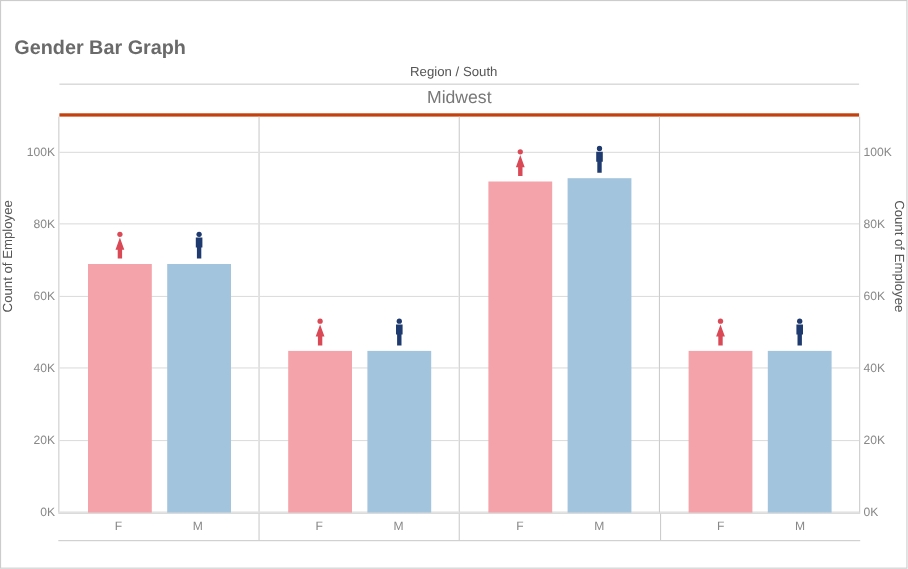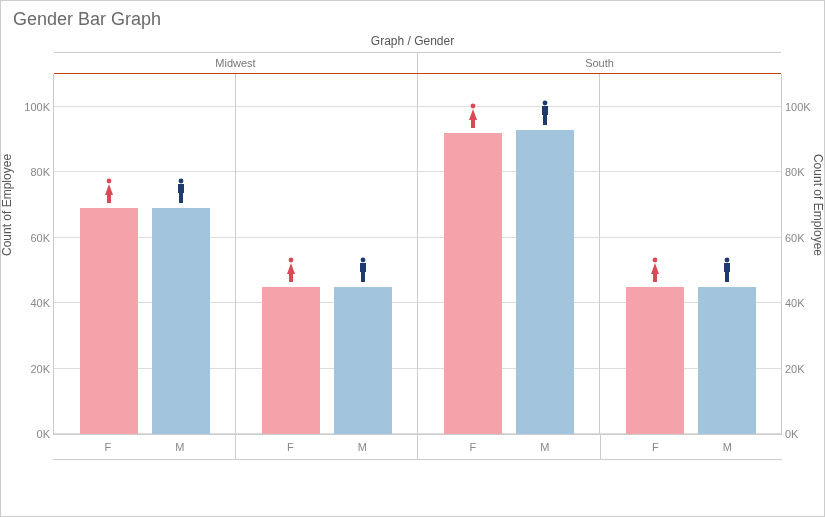--- a/index.html
+++ b/index.html
@@ -10,37 +10,38 @@
     color: #555;
     width: 825px;
     height: 517px;
     overflow: hidden;
     border: 1px solid #ccc;
   }
   .title {
     font-size: 18px;
     color: #6a6a6a;
     padding: 8px 12px 4px 12px;
-    font-weight: 400;
+    font-weight: 700;
+    margin-top: 24px;
   }
   .axis-title-top {
     text-align: center;
     font-size: 12px;
     color: #555;
     padding-bottom: 4px;
   }
   .chart-wrap {
     position: relative;
     padding: 0 42px 0 52px;
   }
   .region-headers {
     display: flex;
-    border-bottom: 1px solid #c2410c;
+    border-bottom: 3px solid #c2410c;
     border-top: 1px solid #ccc;
-    font-size: 11px;
+    font-size: 16px;
     color: #777;
     margin-left: 1px;
     margin-right: 1px;
   }
   .region-headers > div {
     flex: 1;
     text-align: center;
     padding: 4px 0;
     border-right: 1px solid #ccc;
   }
@@ -148,29 +149,28 @@
   .x-labels-panel span {
     width: 58px;
     text-align: center;
   }
 </style>
 </head>
 <body>
 
 <div class="title">Gender Bar Graph</div>
 
-<div class="axis-title-top">Graph / Gender</div>
+<div class="axis-title-top">Region / South</div>
 
 <div class="chart-wrap" style="position:relative;">
   <div class="y-label-left">Count of Employee</div>
   <div class="y-label-right">Count of Employee</div>
 
   <div class="region-headers" id="region-headers">
       <div>Midwest</div>
-      <div>South</div>
     </div>
 
   <div class="plot-row" id="plot-row">
     <div class="y-axis-left" id="y-axis-left">
         <div class="ytick" style="top: 100%;">0K</div>
         <div class="ytick" style="top: 81.8182%;">20K</div>
         <div class="ytick" style="top: 63.6364%;">40K</div>
         <div class="ytick" style="top: 45.4545%;">60K</div>
         <div class="ytick" style="top: 27.2727%;">80K</div>
         <div class="ytick" style="top: 9.09091%;">100K</div>

